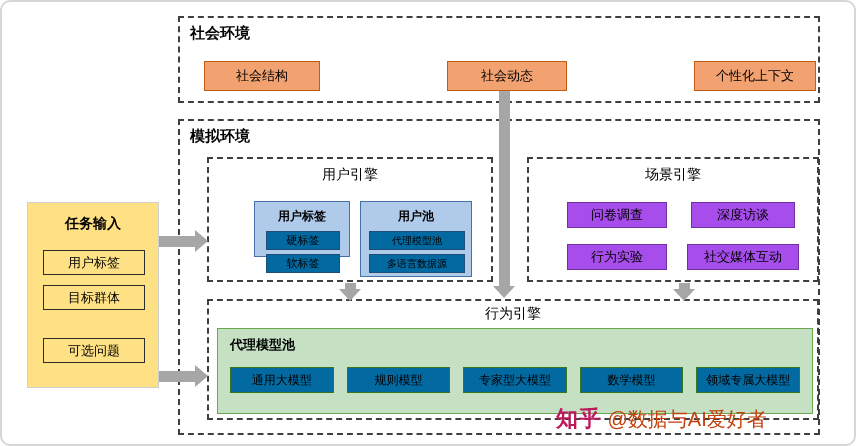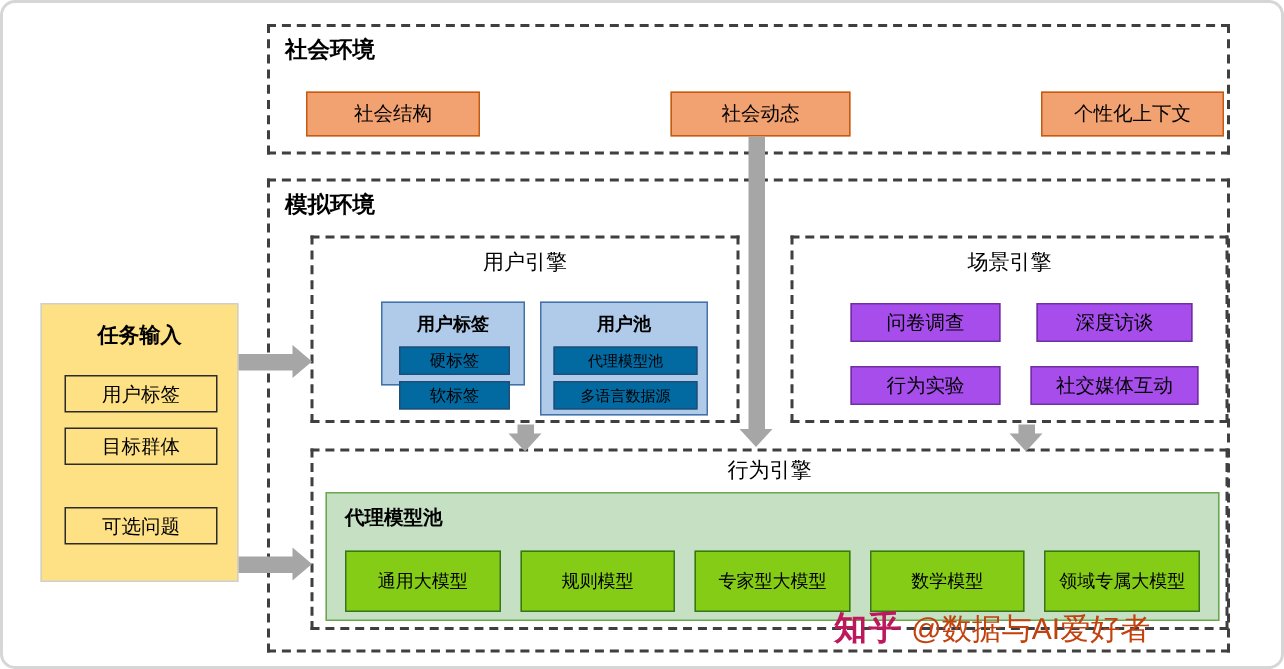--- a/index.html
+++ b/index.html
@@ -21,21 +21,21 @@
   .blue-chip { position:absolute; background:#0369a1; border:1px solid #1F4E79;
     display:flex; align-items:center; justify-content:center; font-size:11px; white-space:nowrap; overflow:hidden; }
   .blue-chip.small { font-size:10px; }
 
   .purple-box { position:absolute; background:#A64DEB; border:1px solid #7030A0;
     display:flex; align-items:center; justify-content:center; font-size:13px; white-space:nowrap; }
 
   .green-panel { position:absolute; background:#C5E0C3; border:1px solid #6AA84F; }
   .green-title { position:absolute; left:12px; top:7px; font-size:13px; font-weight:bold; white-space:nowrap; }
   .model-row { position:absolute; left:12px; right:12px; top:38px; display:flex; gap:13px; }
-  .green-chip { flex:1; height:41px; background:#84cc16; border:1px solid #38761D;
+  .green-chip { flex:1; height:26px; background:#0369a1; border:1px solid #38761D;
     display:flex; align-items:center; justify-content:center; font-size:12px; white-space:nowrap; overflow:hidden; }
 
   .yellow-panel { position:absolute; background:#FFE185; border:1px solid #cfcfcf; }
   .yellow-title { position:absolute; left:0; right:0; top:12px; text-align:center; font-weight:bold; font-size:14px; white-space:nowrap; }
   .yellow-chip { position:absolute; left:15px; width:102px; height:25px; background:#FFE185; border:1px solid #2b2b2b;
     display:flex; align-items:center; justify-content:center; font-size:13px; white-space:nowrap; }
 
   .arrow-body-h { position:absolute; height:11px; background:#A6A6A6; }
   .arrow-head-right { position:absolute; width:0; height:0;
     border-top:11px solid transparent; border-bottom:11px solid transparent; border-left:13px solid #A6A6A6; }

